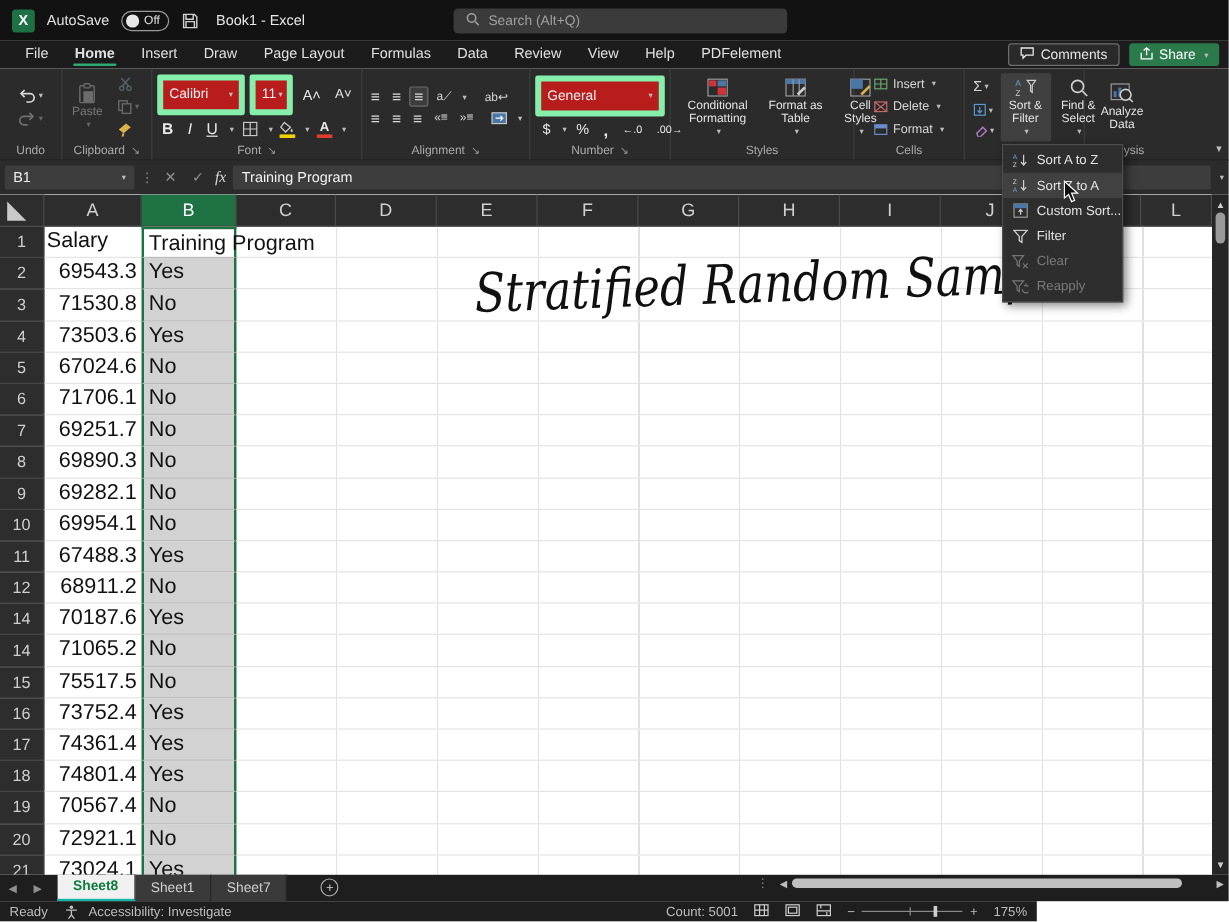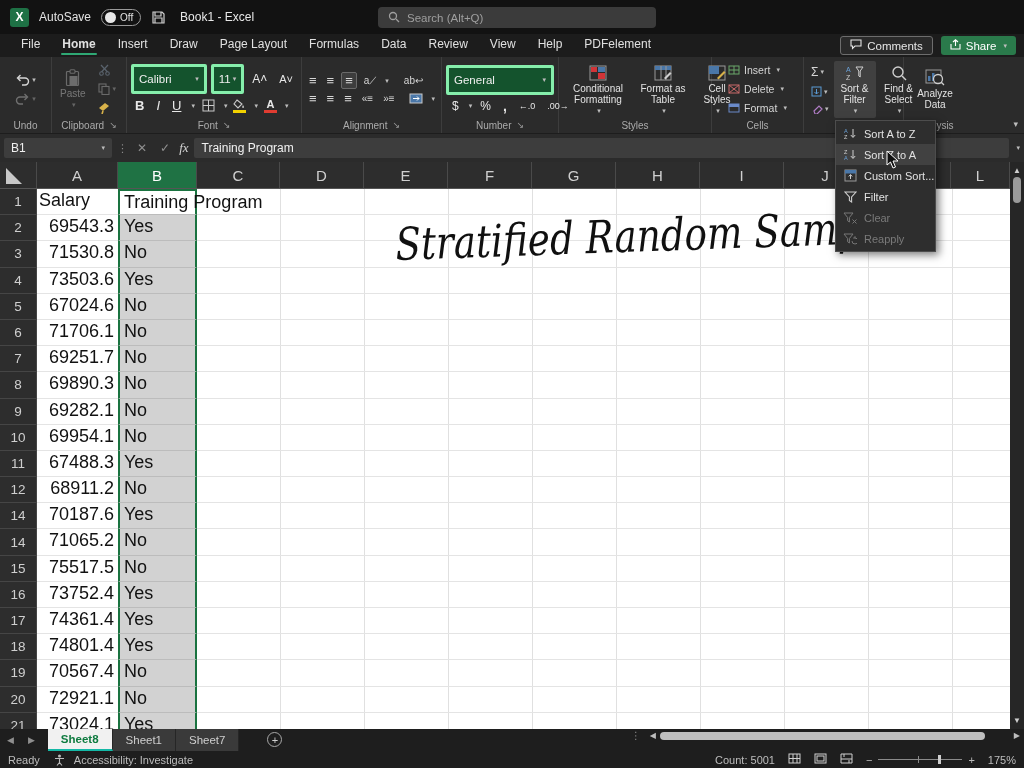--- a/index.html
+++ b/index.html
@@ -55,21 +55,21 @@
     display:flex; align-items:center; justify-content:center; gap:5px; }
   .launcher { font-size:9px; color:#9a9a9a; }
   .iconbtn { color:#d6d6d6; font-size:13px; display:flex; align-items:center; justify-content:center;
     padding:2px 3px; }
   .chev { font-size:7px; color:#bdbdbd; margin-left:2px; }
   .dim { opacity:.4; }
   .stackcol { display:flex; flex-direction:column; gap:3px; align-items:flex-start; }
   .bigbtn { display:flex; flex-direction:column; align-items:center; justify-content:center;
     padding:2px 4px; color:#e3e3e3; font-size:10px; line-height:11px; text-align:center; border-radius:2px; }
   .bigbtn .bicon { height:20px; display:flex; align-items:center; }
-  .combo { background:#14532d; border:3px solid #86efac; border-radius:2px; height:19px;
+  .combo { background:#b91c1c; border:5px solid #86efac; border-radius:2px; height:19px;
     color:#f0f0f0; font-size:11.5px; display:flex; align-items:center; padding:12px 5px; justify-content:space-between; }
   .fontrow { display:flex; gap:4px; align-items:center; }
   .btn-letter { font-size:13px; color:#e8e8e8; padding:0 4px; }
   .color-ic { display:flex; flex-direction:column; align-items:center; line-height:10px; padding:0 2px; }
   .color-ic .bar { width:13px; height:3px; margin-top:1px; }
   .bars { font-size:13px; color:#d6d6d6; padding:0 3px; }
   .selbox { border:1px solid #6a6a6a; background:#3d3d3d; border-radius:2px; }
 
   
   #formulabar { position:absolute; left:0; top:134px; width:1024px; height:28px;
@@ -137,21 +137,21 @@
   .stab.active { background:#f1f1f1; color:#0f7b40; font-weight:bold; border-bottom:2px solid #14b8a6; }
   .addsheet { width:15px; height:15px; border:1px solid #a8a8a8; border-radius:50%; color:#cfcfcf;
     font-size:11px; display:flex; align-items:center; justify-content:center; margin:3px 0 0 28px; }
   #hscroll { position:absolute; right:4px; top:730px; display:flex; align-items:center; gap:4px; z-index:7; }
   #hscroll .dots { color:#8a8a8a; font-size:10px; letter-spacing:1px; margin-right:4px; }
   #hscroll .harr { color:#bdbdbd; font-size:8px; }
   #hscroll .htrack { width:350px; height:10px; display:flex; align-items:center; }
   #hscroll .hthumb { width:325px; height:8px; background:#bfbfbf; border-radius:4px; }
 
   
-  #statusbar { position:absolute; left:0; top:751px; width:1024px; height:17px; background:#1e1e1e;
+  #statusbar { position:absolute; left:0; top:751px; width:864px; height:17px; background:#1e1e1e;
     color:#bdbdbd; font-size:11px; display:flex; align-items:center; padding:0 8px; gap:14px; }
   #statusbar .right { margin-left:auto; display:flex; align-items:center; gap:13px; }
   .viewic { color:#cfcfcf; }
   .zoomwrap { display:flex; align-items:center; gap:6px; }
   .ztrack { width:84px; height:1px; background:#8a8a8a; position:relative; }
   .zthumb { position:absolute; left:60px; top:-4px; width:3px; height:9px; background:#cfcfcf; }
   .zmark { position:absolute; left:40px; top:-3px; width:1px; height:7px; background:#8a8a8a; }
 </style>
 </head>
 <body>

